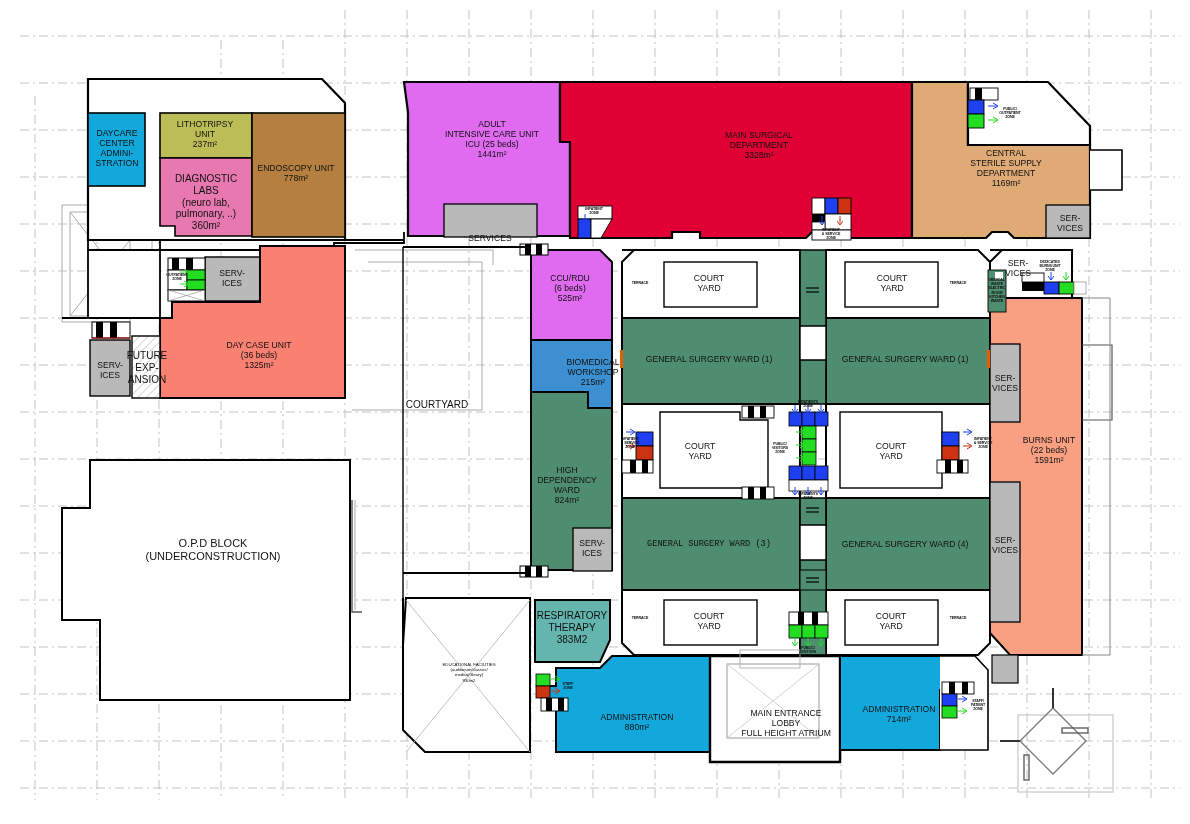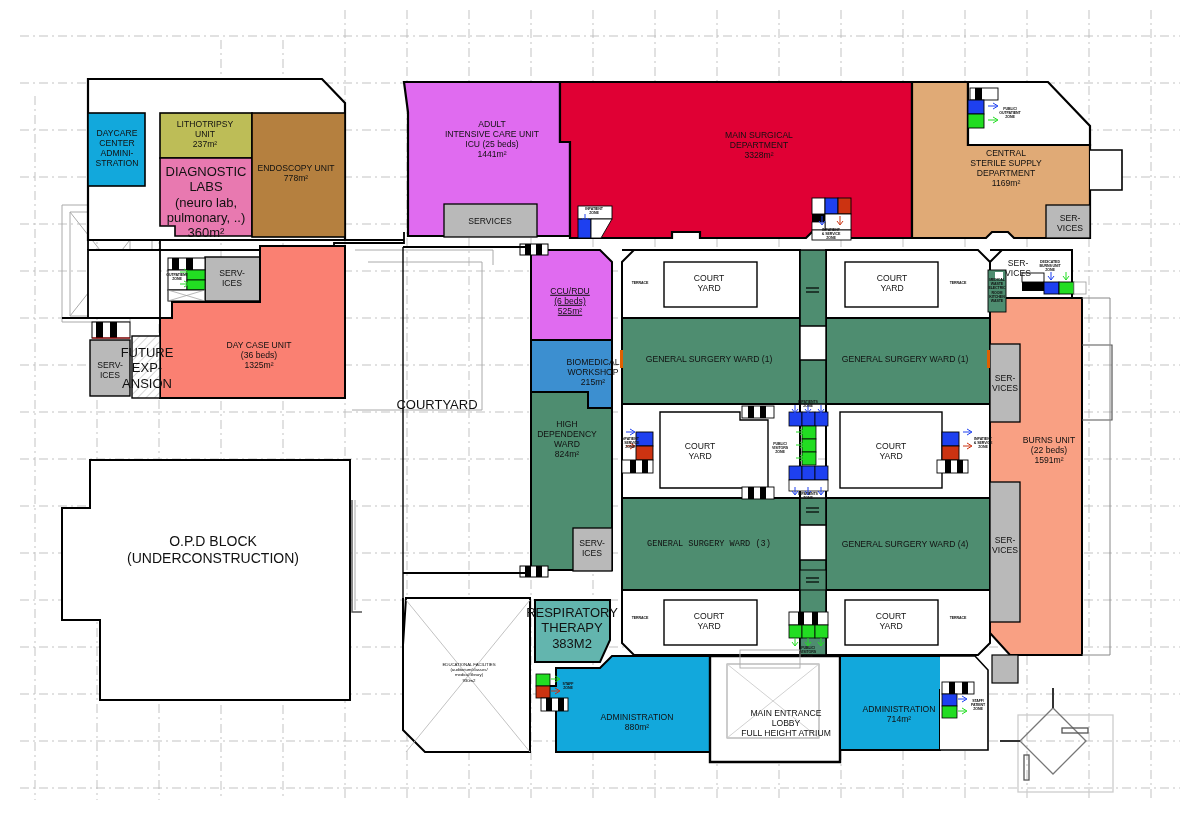--- a/index.html
+++ b/index.html
@@ -2,23 +2,23 @@
 <html><head>
 <meta charset="utf-8">
 <style>
   html,body{margin:0;padding:0;background:#ffffff;}
   body{font-family:"Liberation Sans",sans-serif;}
   #plan{position:relative;width:1190px;height:824px;background:#fff;overflow:hidden;}
   #plan svg{position:absolute;left:0;top:0;}
   .lbl{position:absolute;text-align:center;color:#111;line-height:1.18;
        font-family:"Liberation Sans",sans-serif;pointer-events:none;
        transform:translate(-50%,-50%);white-space:pre-line;}
-  .lbl.s11{font-size:14px;}
+  .lbl.s11{font-size:11px;}
   .lbl.s9{font-size:8.6px;}
-  .lbl.s8{font-size:13px;}
+  .lbl.s8{font-size:10px;}
   .lbl.s45{font-size:3.6px;letter-spacing:-0.1px;font-weight:bold;}
   .lbl.s5{font-size:4.4px;letter-spacing:-0.1px;}
 </style>
 </head>
 <body>
 
 <div id="plan">
 
 <svg width="1190" height="824" viewBox="0 0 1190 824">
   <defs>
@@ -398,47 +398,47 @@
 LABS
 (neuro lab,
 pulmonary, ..)
 360m²</div>
   <div class="lbl s9" style="left:296px;top:173px;">ENDOSCOPY UNIT
 778m²</div>
   <div class="lbl s9" style="left:492px;top:139px;">ADULT
 INTENSIVE CARE UNIT
 ICU (25 beds)
 1441m²</div>
-  <div class="lbl s9" style="left:490px;top:221px;">SERVICES</div>
+  <div class="lbl s9" style="left:490px;top:238px;">SERVICES</div>
   <div class="lbl s9" style="left:759px;top:145px;">MAIN SURGICAL
 DEPARTMENT
 3328m²</div>
   <div class="lbl s9" style="left:1006px;top:168px;">CENTRAL
 STERILE SUPPLY
 DEPARTMENT
 1169m²</div>
   <div class="lbl s9" style="left:1070px;top:223px;">SER-
 VICES</div>
   <div class="lbl s9" style="left:232px;top:278px;">SERV-
 ICES</div>
   <div class="lbl s9" style="left:110px;top:370px;">SERV-
 ICES</div>
   <div class="lbl s8" style="left:147px;top:368px;">FUTURE
 EXP-
 ANSION</div>
   <div class="lbl s9" style="left:259px;top:355px;">DAY CASE UNIT
 (36 beds)
 1325m²</div>
-  <div class="lbl s9" style="left:570px;top:301px;text-decoration:underline;">CCU/RDU
+  <div class="lbl s9" style="left:570px;top:288px;">CCU/RDU
 (6 beds)
 525m²</div>
   <div class="lbl s9" style="left:593px;top:372px;">BIOMEDICAL
 WORKSHOP
 215m²</div>
-  <div class="lbl s9" style="left:567px;top:439px;">HIGH
+  <div class="lbl s9" style="left:567px;top:485px;">HIGH
 DEPENDENCY
 WARD
 824m²</div>
   <div class="lbl s9" style="left:592px;top:548px;">SERV-
 ICES</div>
   <div class="lbl s9" style="left:709px;top:359px;">GENERAL SURGERY WARD (1)</div>
   <div class="lbl s9" style="left:905px;top:359px;">GENERAL SURGERY WARD (1)</div>
   <div class="lbl s9" style="left:709px;top:544px;font-family:Liberation Mono, monospace;">GENERAL SURGERY WARD (3)</div>
   <div class="lbl s9" style="left:905px;top:544px;">GENERAL SURGERY WARD (4)</div>
   <div class="lbl s9" style="left:1049px;top:450px;">BURNS UNIT

